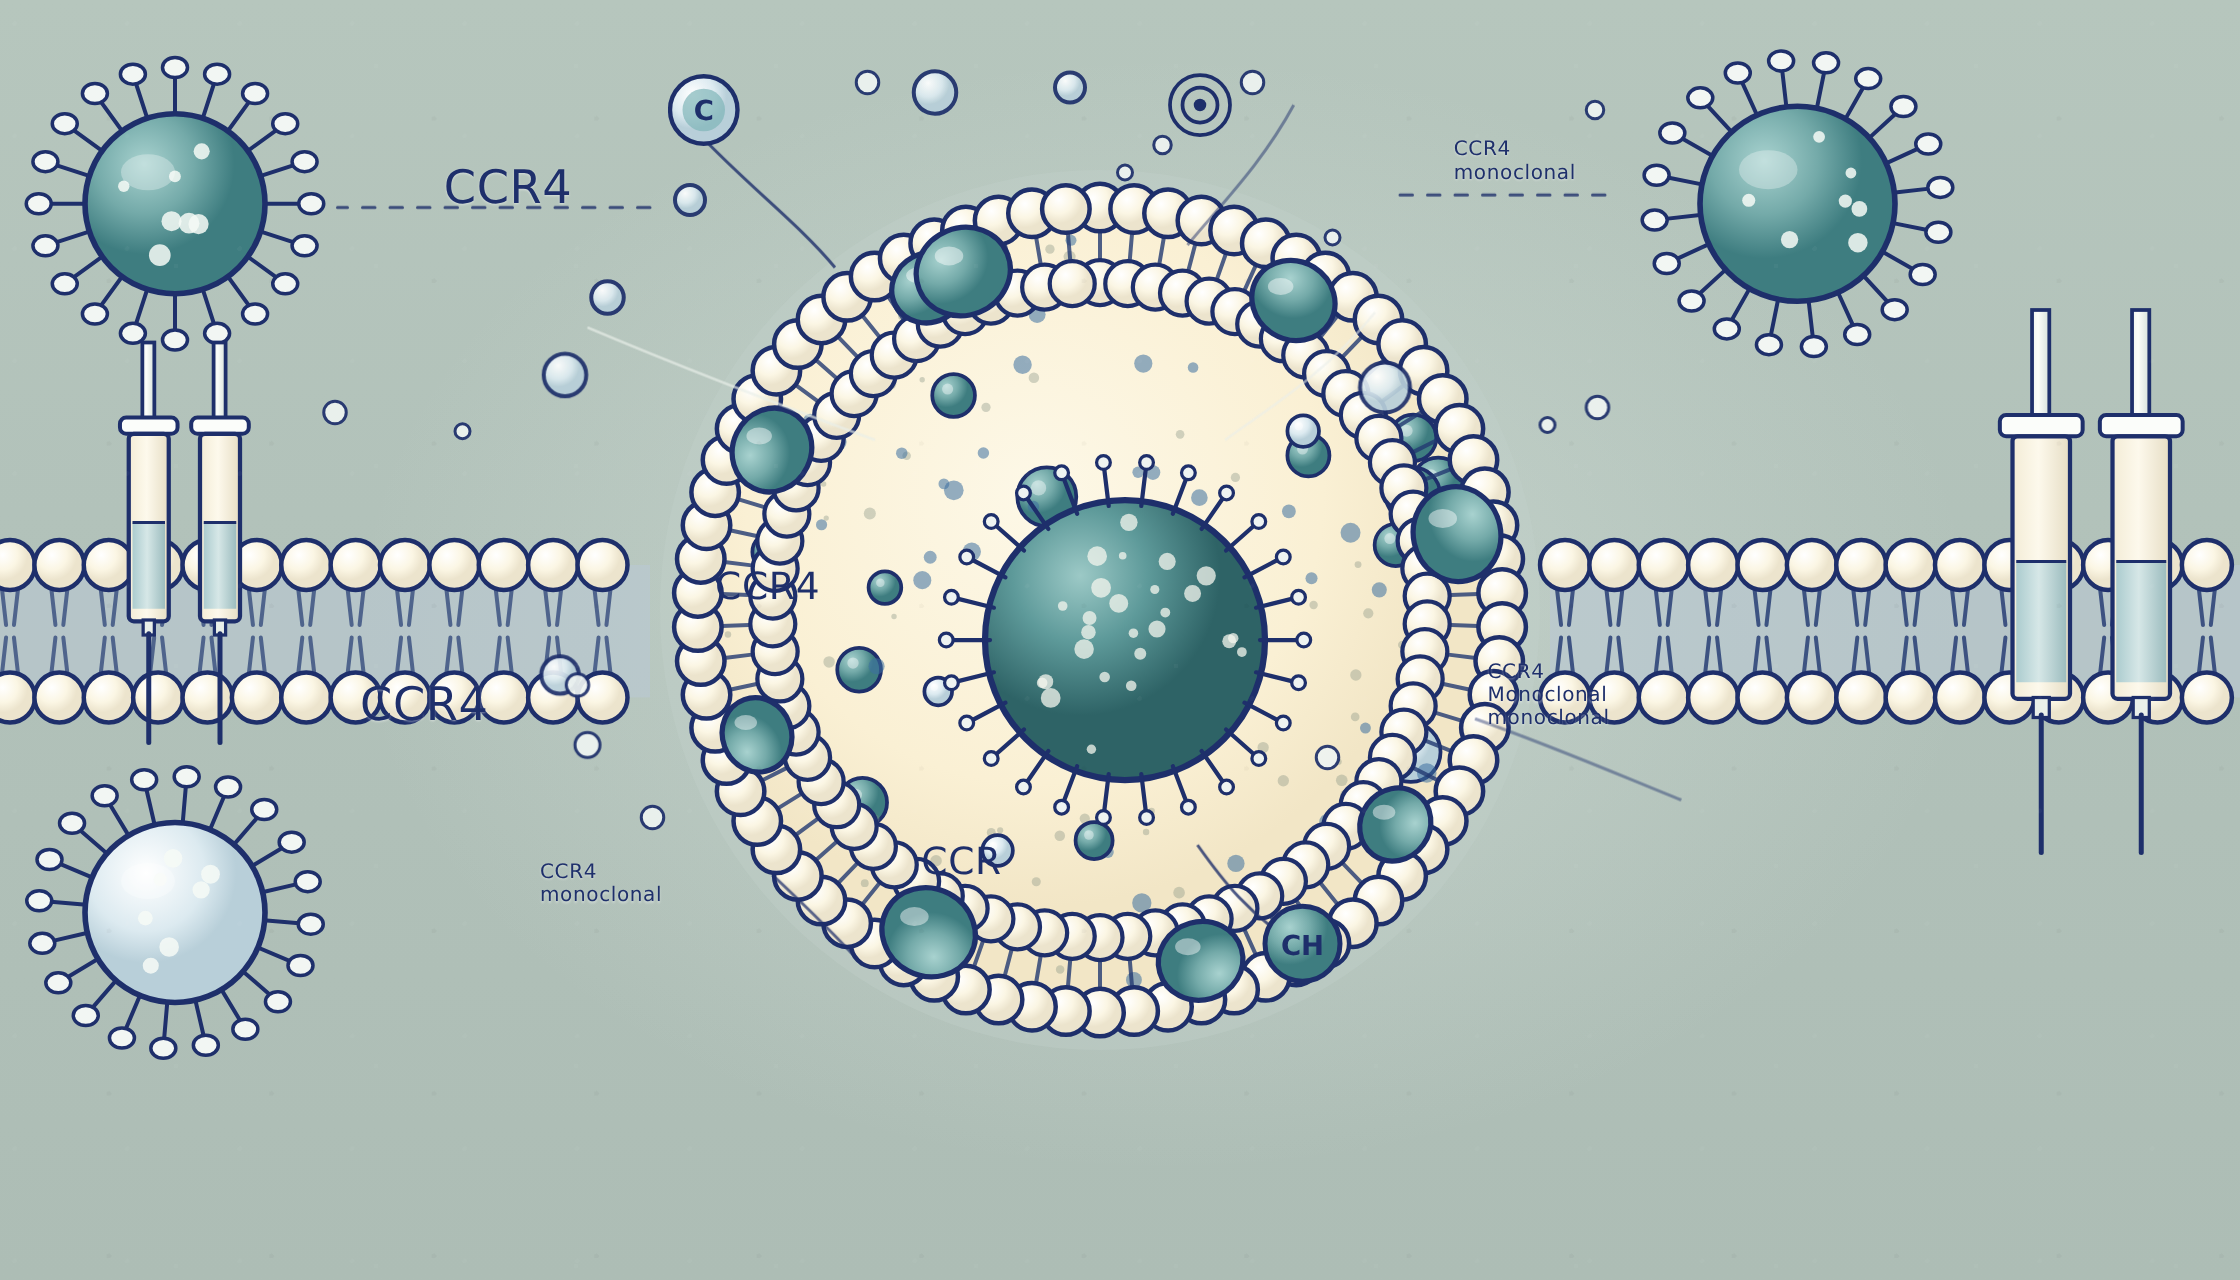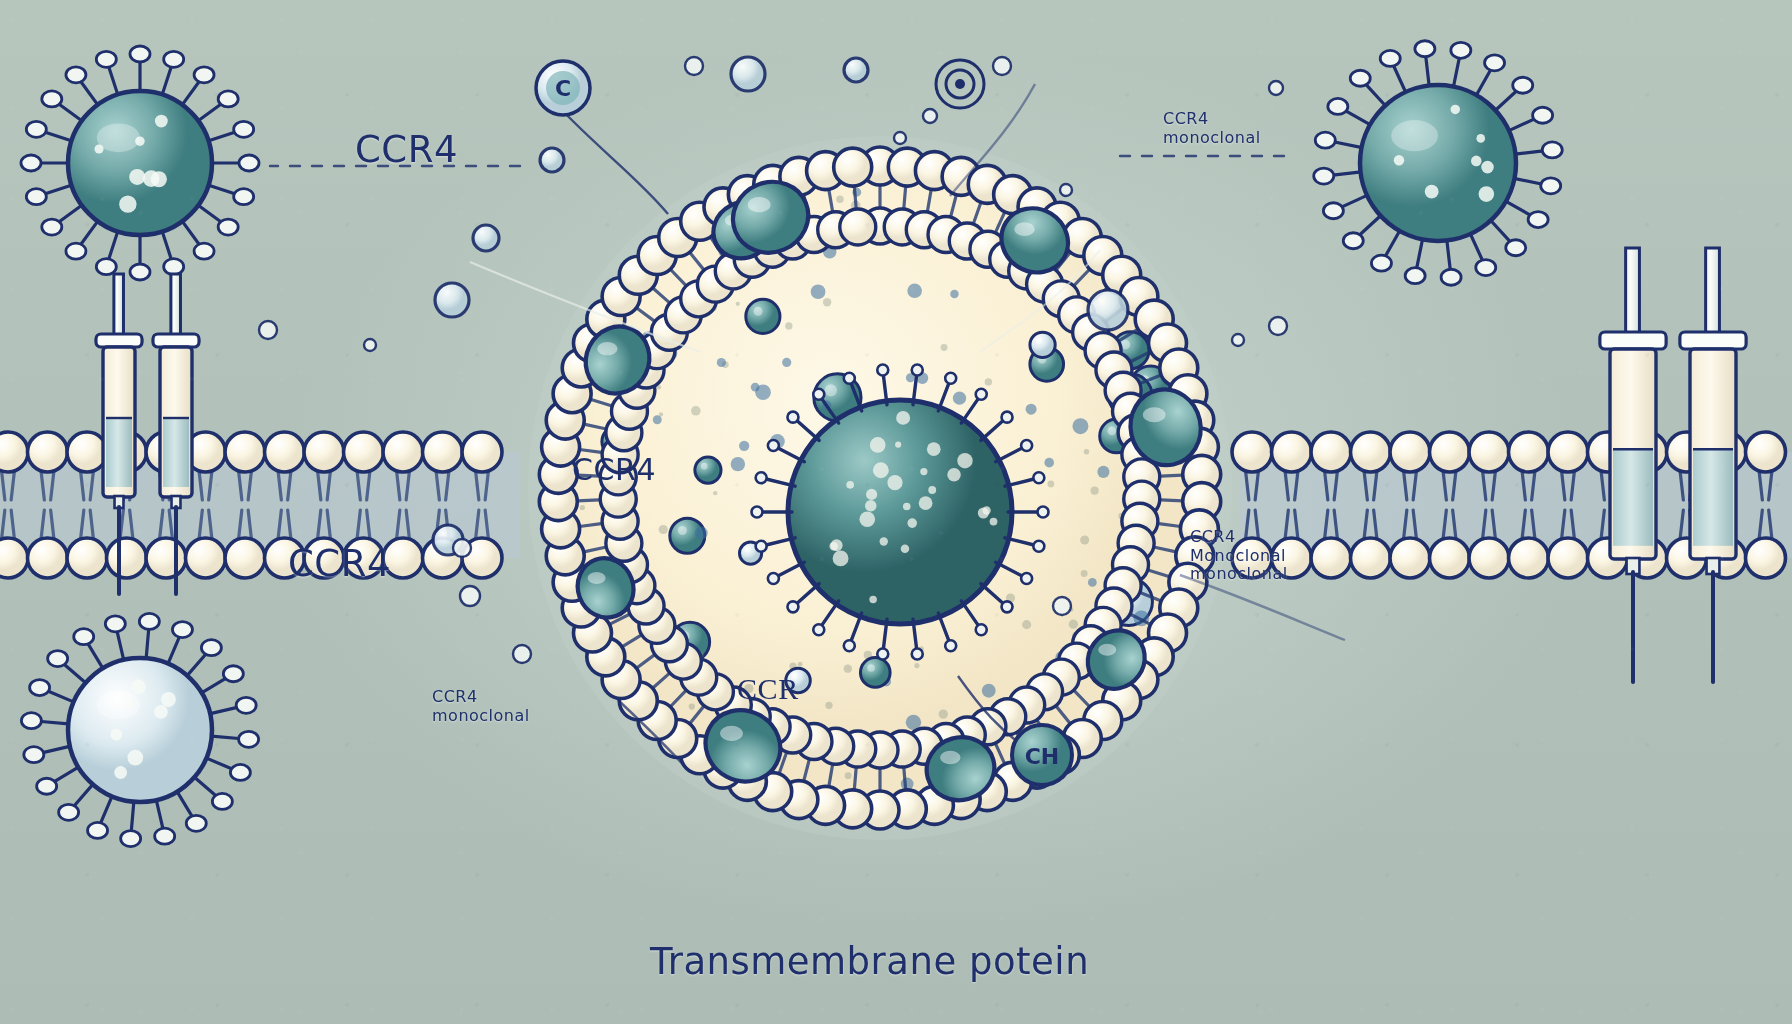--- a/index.html
+++ b/index.html
@@ -1127,17 +1127,16 @@
     <div class="big">CCR4</div>
     <div class="mid">monoclonal</div>
   </div>
 
   <div class="lbl blk" style="left:1190px;top:528px;">
     <div class="big">CCR4</div>
     <div class="mid">Monoclonal</div>
     <div class="mid">monoclonal</div>
   </div>
 
-  <div class="lbl big" style="left:650px;top:940px;">Transmembrane potein</div>
 
   <div class="inner-txt" style="left:572px;top:452px;">CCR4</div>
-  <div class="inner-txt" style="left:737px;top:672px;font-family:Liberation Serif, serif;">CCR</div>
+  <div class="inner-txt" style="left:737px;top:672px;">CCR</div>
 </div>
 
 </body></html>

